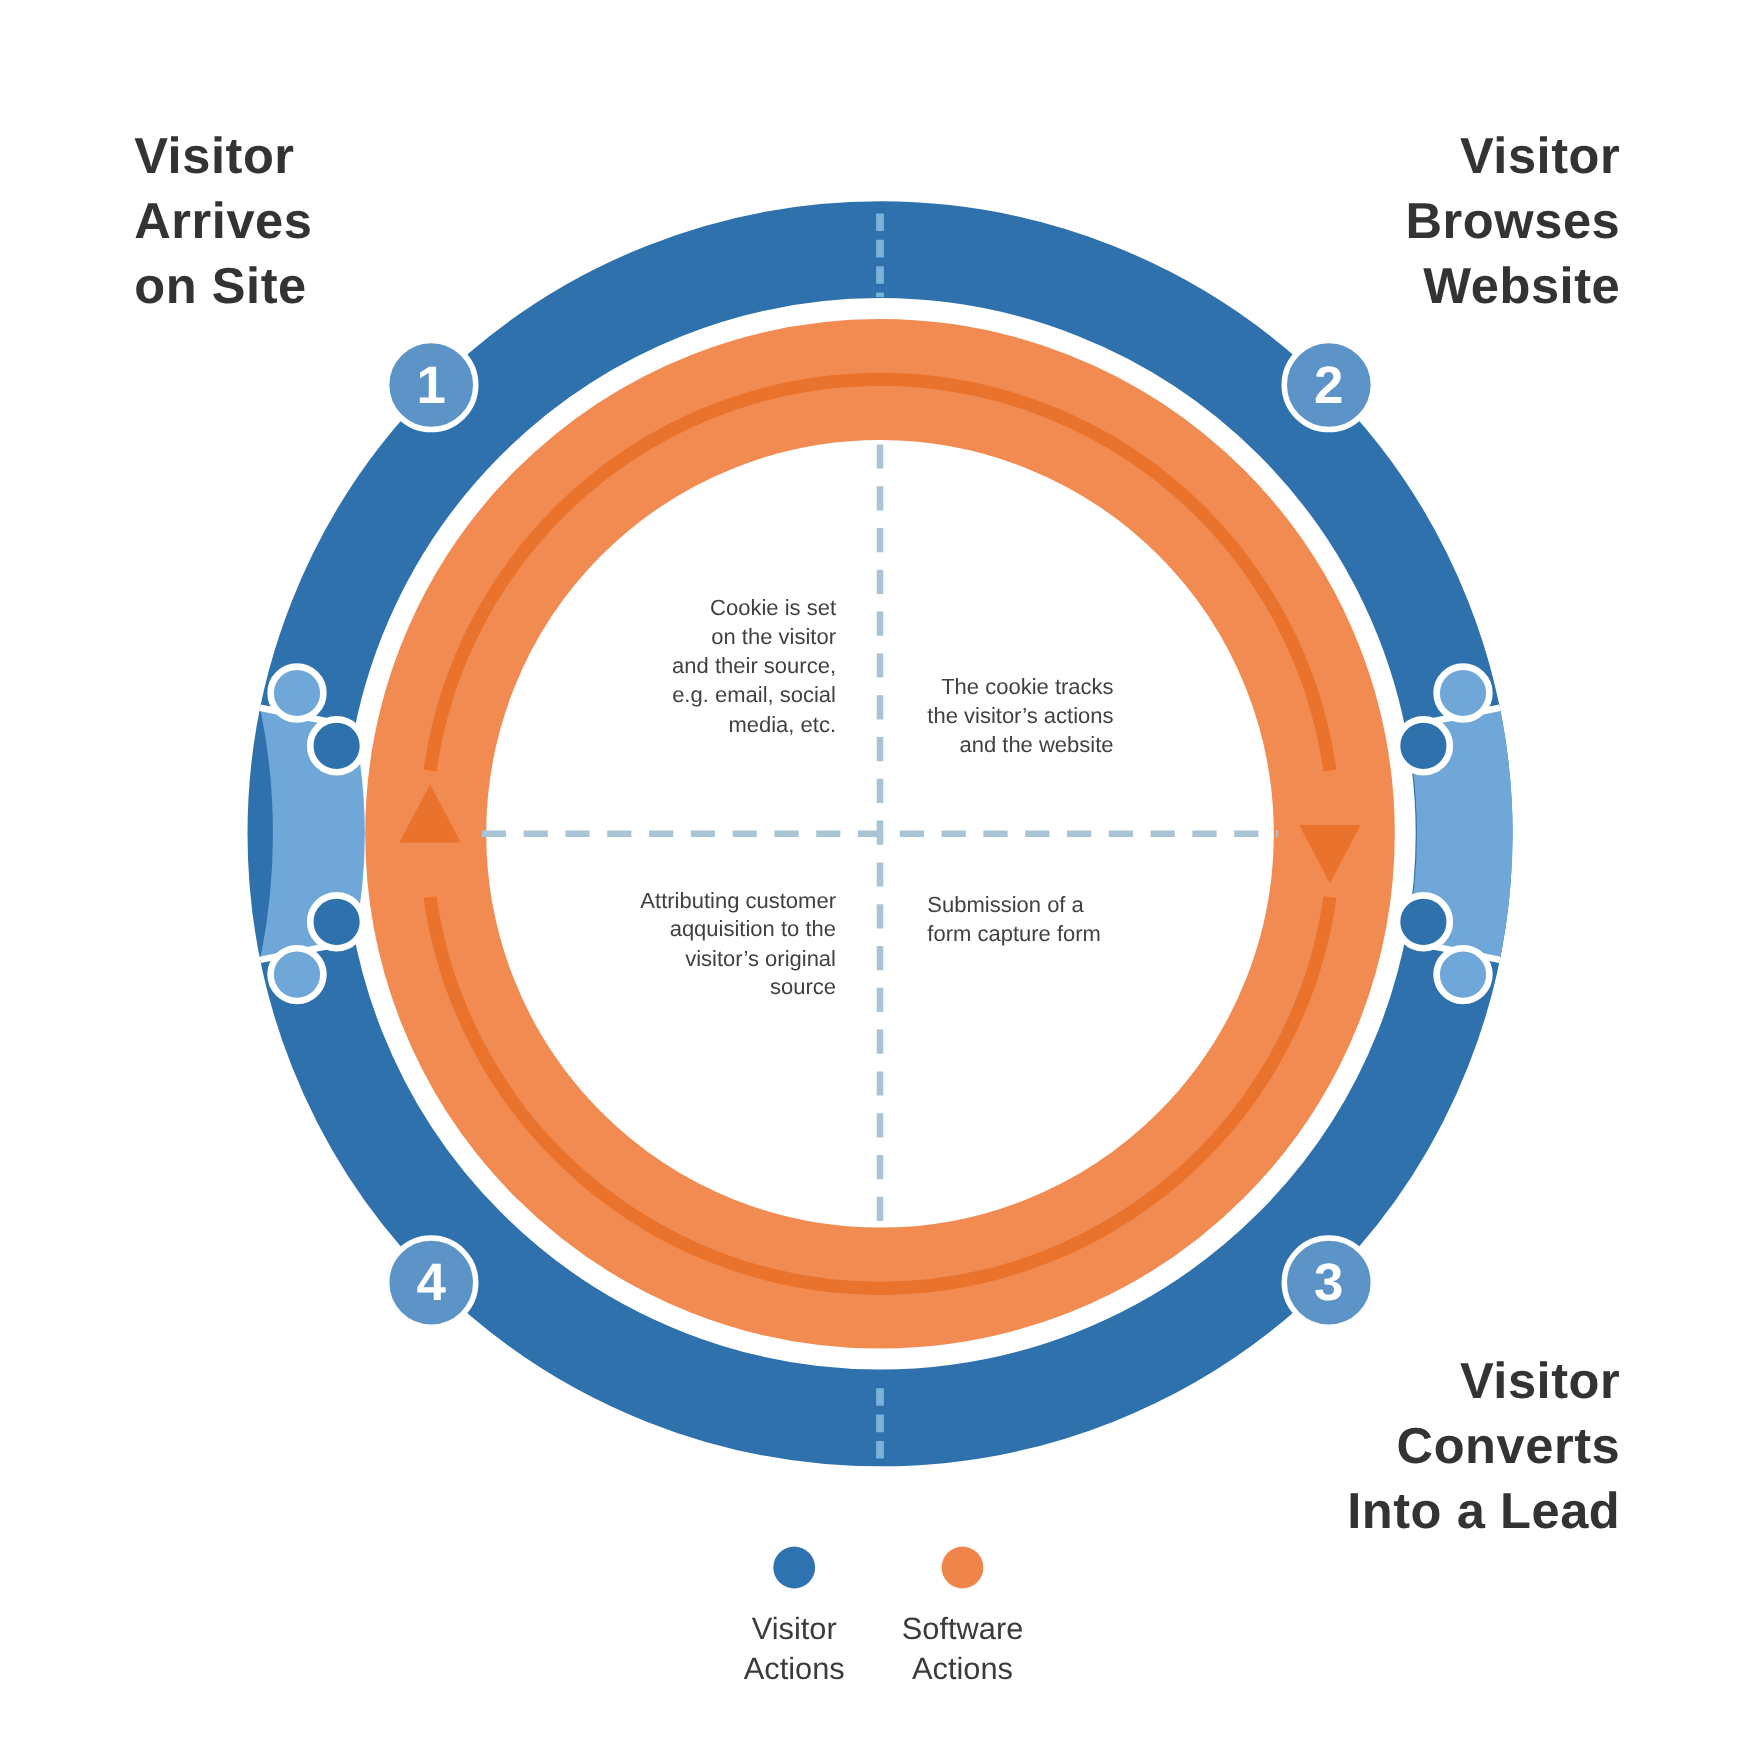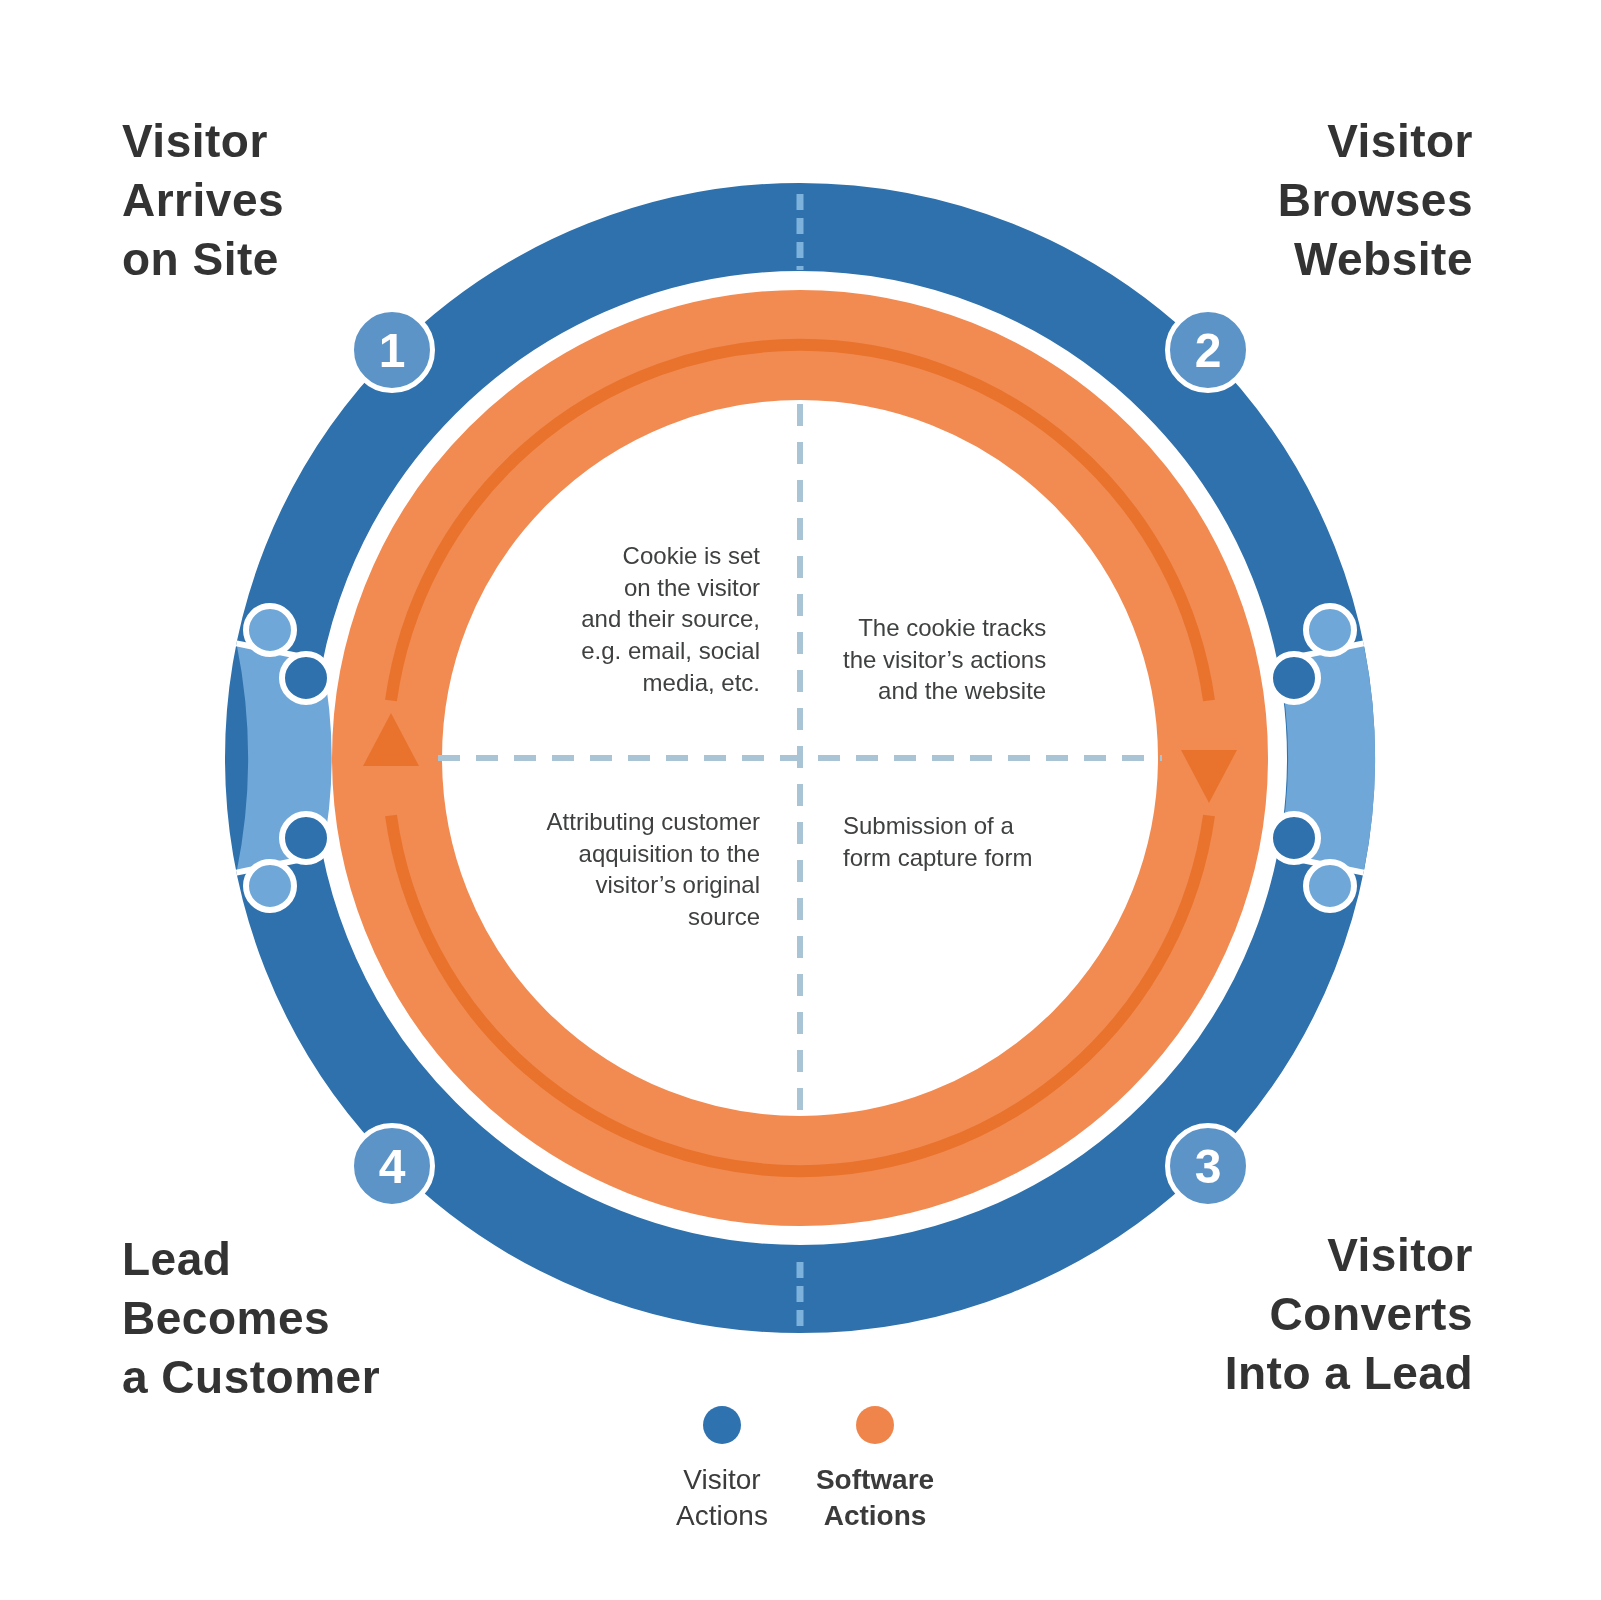--- a/index.html
+++ b/index.html
@@ -8,21 +8,21 @@
     font-family:"Liberation Sans", sans-serif;
   }
   .rings-svg{position:absolute;left:0;top:0;}
   .stage-title{
     position:absolute;font-size:46px;font-weight:700;line-height:1.28;color:#333333;
     white-space:pre-line;letter-spacing:0.5px;
   }
   .t-left{text-align:left;}
   .t-right{text-align:right;}
   .note{
-    position:absolute;font-size:24px;font-weight:400;line-height:1.32;color:#3f4040;
+    position:absolute;font-size:20px;font-weight:400;line-height:1.32;color:#3f4040;
     white-space:pre-line;
   }
   .badge{
     position:absolute;width:86px;height:86px;border-radius:50%;
     background:#5d94c8;border:5px solid #ffffff;box-sizing:border-box;
     display:flex;align-items:center;justify-content:center;
     color:#ffffff;font-size:48px;font-weight:700;
   }
   .legend{position:absolute;left:0;top:1402px;width:1601px;height:160px;}
   .legend-item{position:absolute;width:200px;text-align:center;}
@@ -85,23 +85,20 @@
 
   <div class="stage-title t-left" style="left:122px;top:112px;">Visitor
 Arrives
 on Site</div>
   <div class="stage-title t-right" style="right:128px;top:112px;">Visitor
 Browses
 Website</div>
   <div class="stage-title t-right" style="right:128px;top:1226px;">Visitor
 Converts
 Into a Lead</div>
-  <div class="stage-title t-left" style="left:122px;top:1230px;">Lead
-Becomes
-a Customer</div>
 
   <div class="note t-right" style="right:841px;top:540px;">Cookie is set
 on the visitor
 and their source,
 e.g. email, social
 media, etc.</div>
   <div class="note t-left" style="left:843px;top:612px;text-align:right;">The cookie tracks
 the visitor’s actions
 and the website</div>
   <div class="note t-left" style="left:843px;top:810px;">Submission of a
@@ -110,20 +107,20 @@
 aqquisition to the
 visitor’s original
 source</div>
 
   <div class="legend">
     <div class="legend-item" style="left:622px;top:4px;">
       <span class="dot dot-visitor"></span>
       <div class="legend-label">Visitor
 Actions</div>
     </div>
-    <div class="legend-item" style="left:775px;top:4px;font-weight:bold;">
+    <div class="legend-item" style="left:775px;top:4px;">
       <span class="dot dot-software"></span>
       <div class="legend-label">Software
 Actions</div>
     </div>
   </div>
 
 </div>
 
 </body></html>

